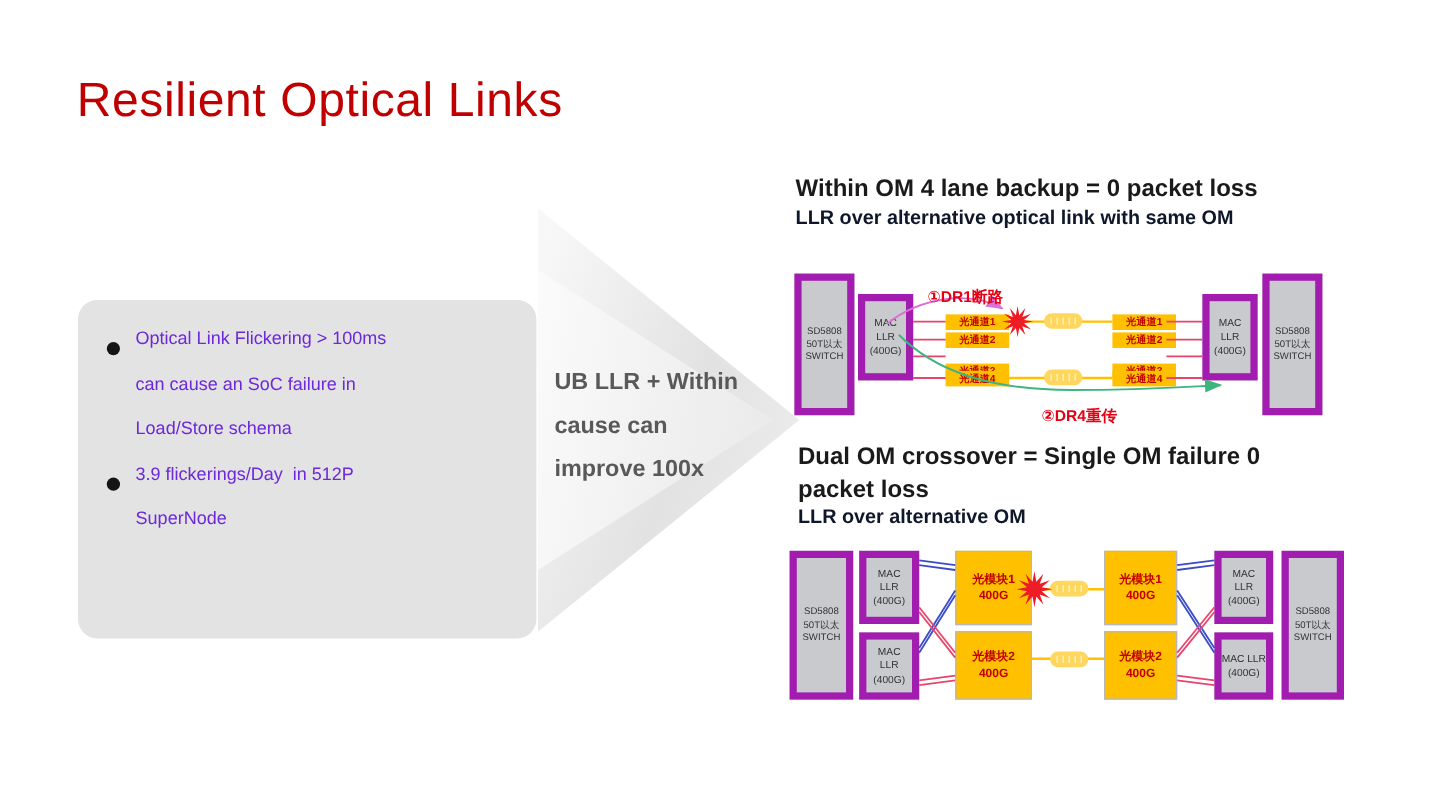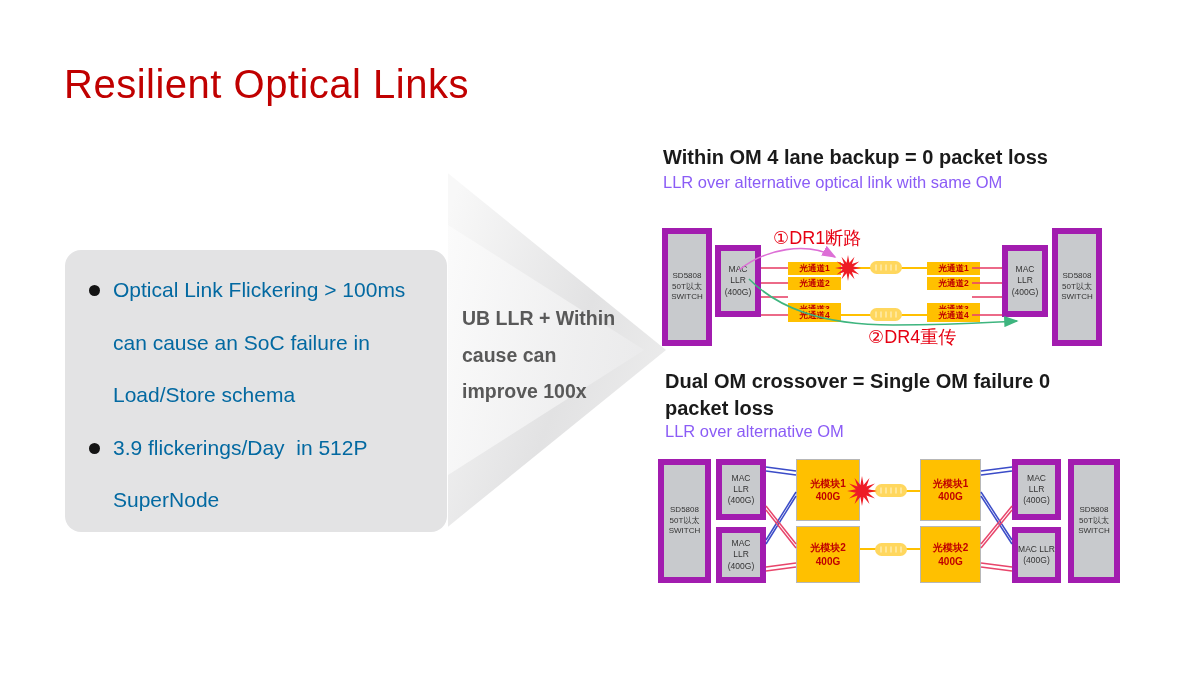--- a/index.html
+++ b/index.html
@@ -17,21 +17,21 @@
   .left-box {
     position:absolute; left:65px; top:250px; width:382px; height:282px;
     background:#e3e3e4; border-radius:16px; padding:14px 8px 0 24px;
   }
   .bullet { display:flex; align-items:flex-start; }
   .bullet .dot {
     flex:0 0 11px; width:11px; height:11px; border-radius:50%;
     background:#141414; margin-top:21px; margin-right:13px;
   }
   .bullet .btxt {
-    font-size:21px; color:#0369a1; line-height:2.5; white-space:pre-wrap;
+    font-size:15px; color:#6d28d9; line-height:2.5; white-space:pre-wrap;
   }
 
   
   .arrow { position:absolute; left:448px; top:166px; width:218px; height:368px; }
   .arrow .layer1 {
     position:absolute; inset:0;
     clip-path:polygon(0 2%, 100% 50%, 0 98%);
     background:linear-gradient(110deg,#f8f8f8 5%,#e2e2e3 55%,#efefef 95%);
   }
   .arrow .layer2 {
@@ -44,39 +44,39 @@
     position:absolute; left:462px; top:300px; width:190px;
     font-size:19.5px; font-weight:bold; color:#595959; line-height:1.88;
   }
 
   
   .sec-heading {
     position:absolute; font-size:20px; font-weight:bold; color:#1a1a1a;
     line-height:1.35; white-space:pre-line;
   }
   .sec-sub {
-    position:absolute; font-size:16.5px; color:#8b5cf6; line-height:1.3;
+    position:absolute; font-size:16.5px; color:#0f172a; line-height:1.3;font-weight:bold;
   }
   .h1 { left:663px; top:144px; }  .s1 { left:663px; top:172px; }
   .h2 { left:665px; top:368px; }  .s2 { left:665px; top:421px; }
 
   
   .diagram { position:absolute; }
   .d1 { left:655px; top:213px; width:460px; height:145px; }
   .d2 { left:653px; top:448px; width:477px; height:150px; }
   .dbox {
     position:absolute; display:flex; align-items:center; justify-content:center;
     text-align:center; white-space:pre-line;
   }
   .graybox { background:#c8cacd; border:6px solid #a21caf; color:#333; font-size:8.5px; line-height:1.3; }
   .yellowbox { background:#ffc000; color:#c00000; font-weight:bold; }
   .chan { font-size:8.5px; }
   .mod  { font-size:10px; line-height:1.35; border:1px solid #b7b7b7; }
   .overlay { position:absolute; left:0; top:0; }
-  .anno { position:absolute; font-size:18px; font-weight:normal; color:#e60012; white-space:nowrap; }
+  .anno { position:absolute; font-size:13px; font-weight:bold; color:#e60012; white-space:nowrap;margin-top:13px; }
 
   
   .d1-sw-l  { left:7px;   top:15px; width:50px; height:118px; }
   .d1-mac-l { left:60px;  top:32px; width:46px; height:72px; }
   .d1-mac-r { left:347px; top:32px; width:46px; height:72px; }
   .d1-sw-r  { left:397px; top:15px; width:50px; height:118px; }
   .d1-ch    { width:53px; height:13px; }
   .d1-ch-l  { left:133px; }
   .d1-ch-r  { left:272px; }
   .chy1 { top:49px; } .chy2 { top:64px; } .chy3 { top:90px; } .chy4 { top:96px; }

